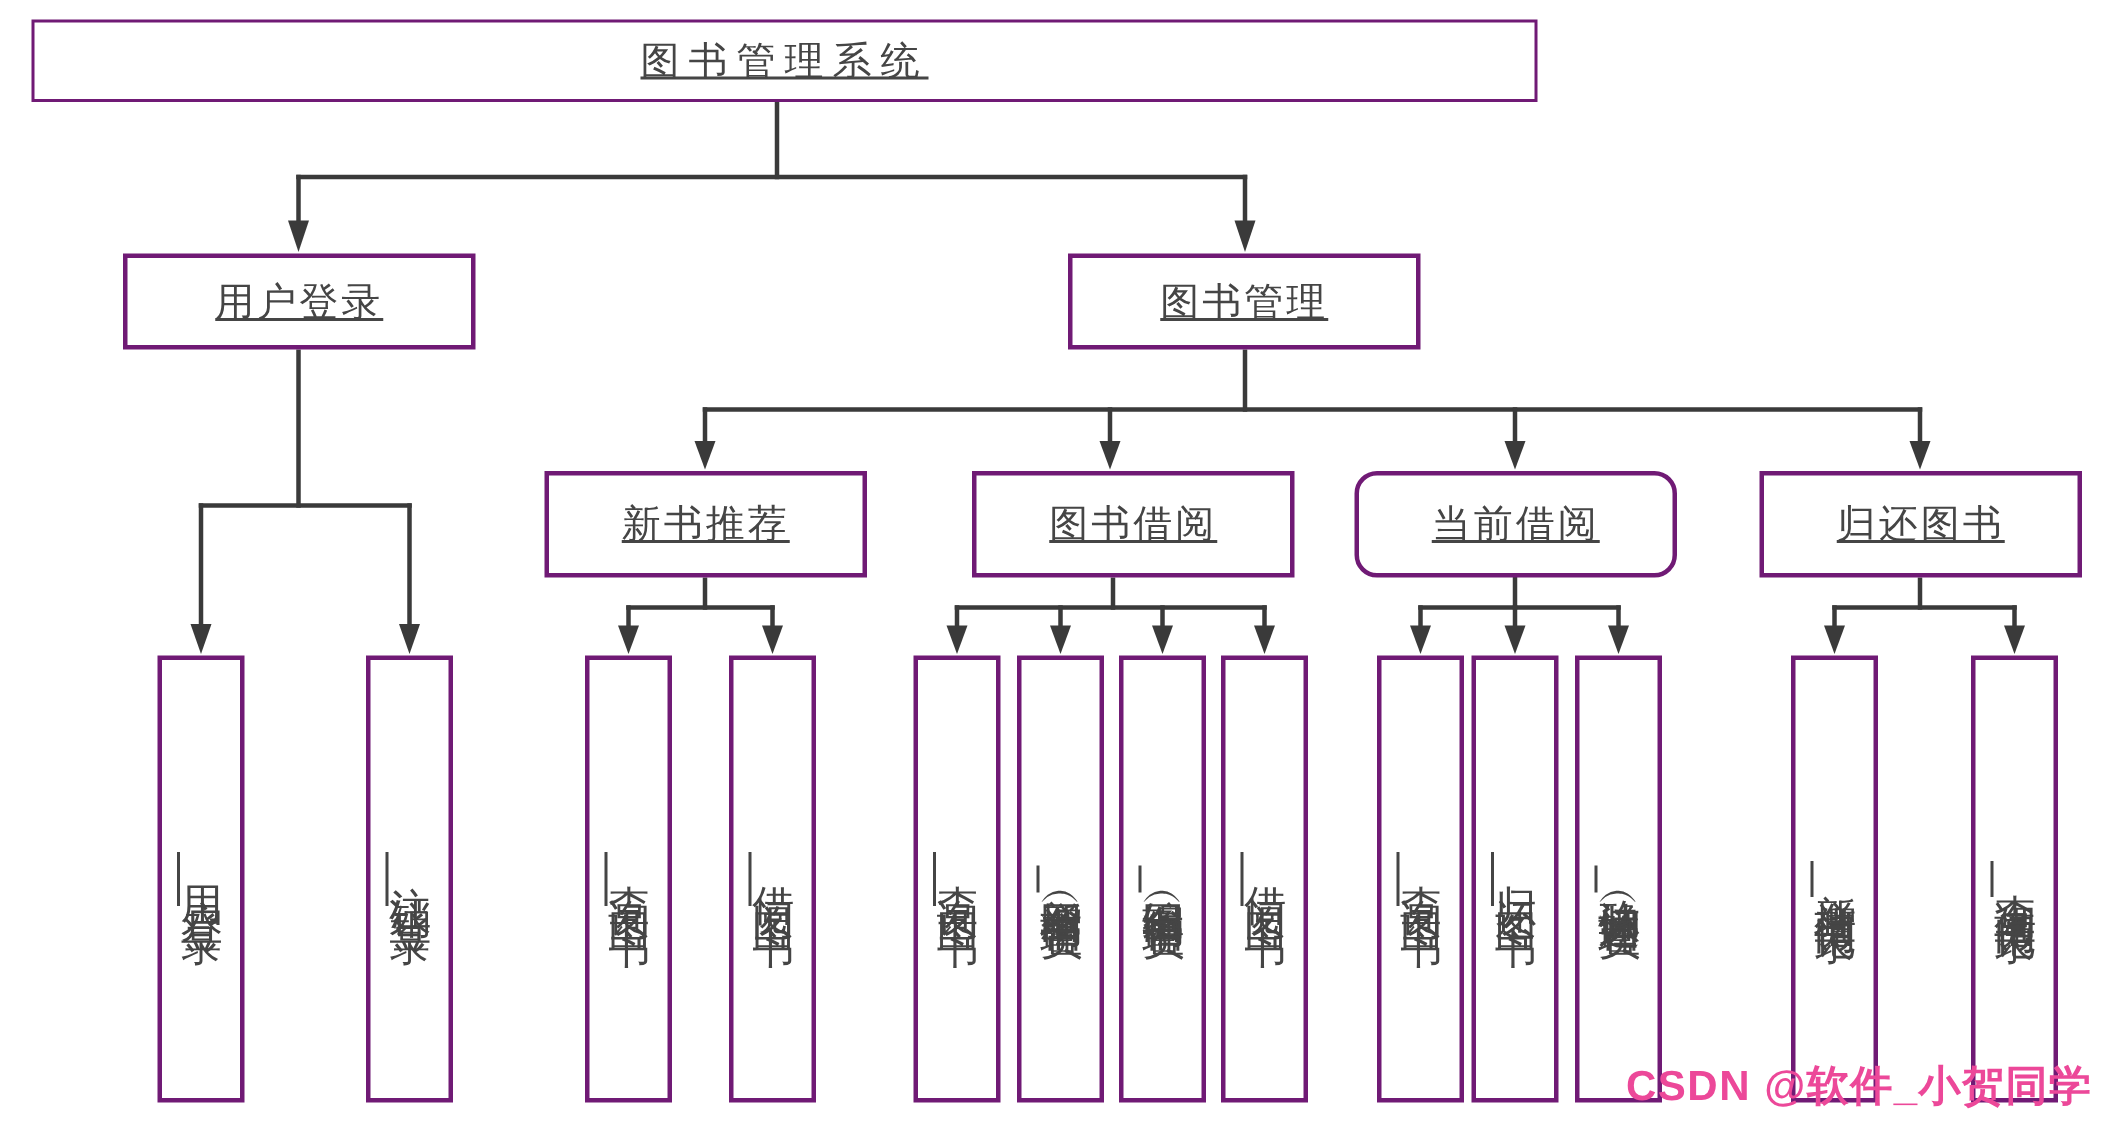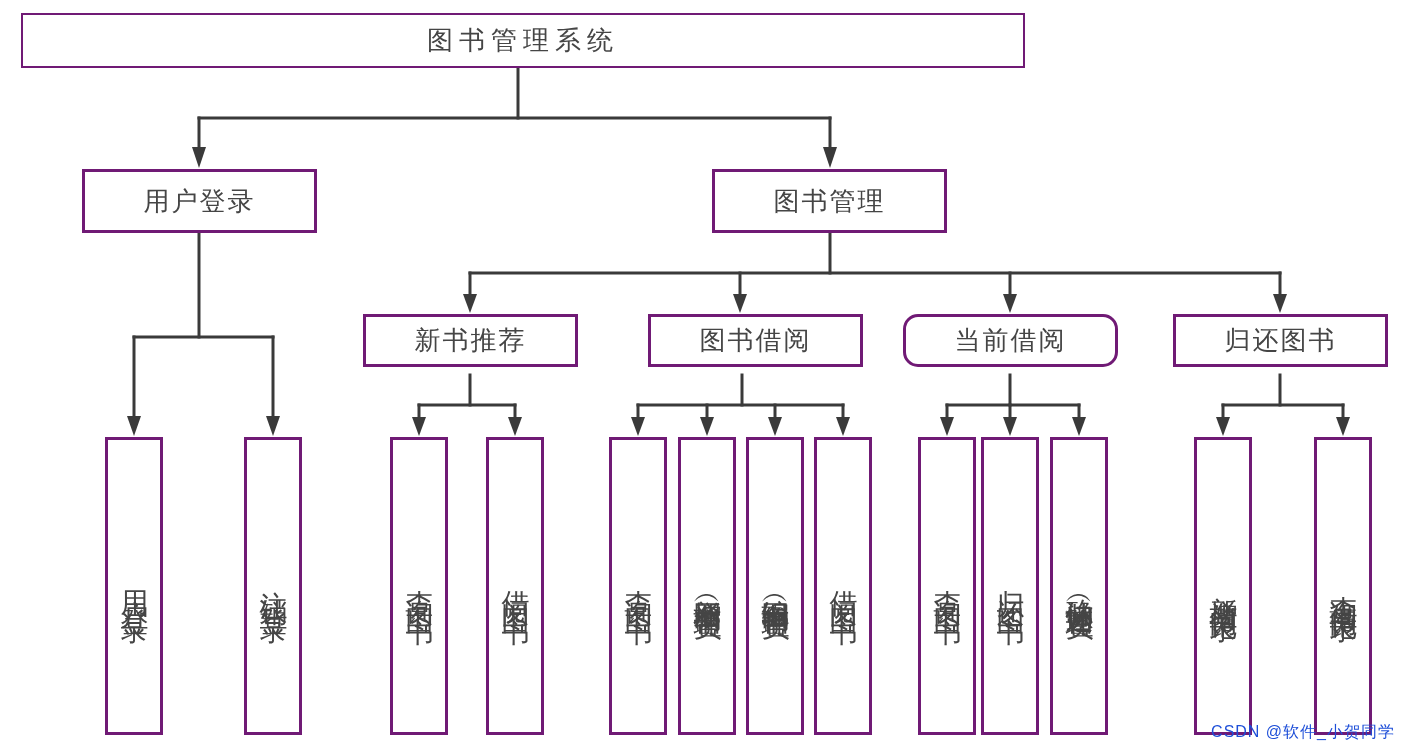--- a/index.html
+++ b/index.html
@@ -26,61 +26,63 @@
   }
   .box {
     position: absolute;
     box-sizing: border-box;
     background: #ffffff;
     border: 3px solid #701a75;
     display: flex;
     align-items: center;
     justify-content: center;
     color: #454545;
+    text-decoration: underline;
   }
   .root-box {
     left: 21px; top: 13px;
     width: 1004px; height: 55px;
     border-width: 2px;
     font-size: 26px;
     letter-spacing: 6px;
   }
   .l2 {
     top: 169px;
     width: 235px; height: 64px;
     font-size: 26px;
     letter-spacing: 2px;
   }
   .l3 {
     top: 314px;
-    width: 215px; height: 53px;
+    width: 215px; height: 71px;
     font-size: 26px;
     letter-spacing: 2px;
   }
   .leaf {
     top: 437px;
     width: 58px; height: 298px;
   }
   .vtext {
     writing-mode: vertical-rl;
     font-size: 28px;
     color: #454545;
     line-height: 1;
   }
   .sp-wide  { letter-spacing: 9px; }
   .sp-mid   { letter-spacing: 4px; }
   .sp-tight { letter-spacing: 2px; }
   .watermark {
     position: absolute;
     right: 10px;
     bottom: 4px;
-    font-size: 16px;
-    color: #1d4ed8;
+    font-size: 28px;
+    color: #ec4899;
     letter-spacing: 1px;
     z-index: 5;
+    font-weight: bold;
   }
 </style>
 </head>
 <body>
 
 <div class="canvas">
 
   <svg class="connectors" width="1405" height="747" viewBox="0 0 1405 747">
 
     <g>

